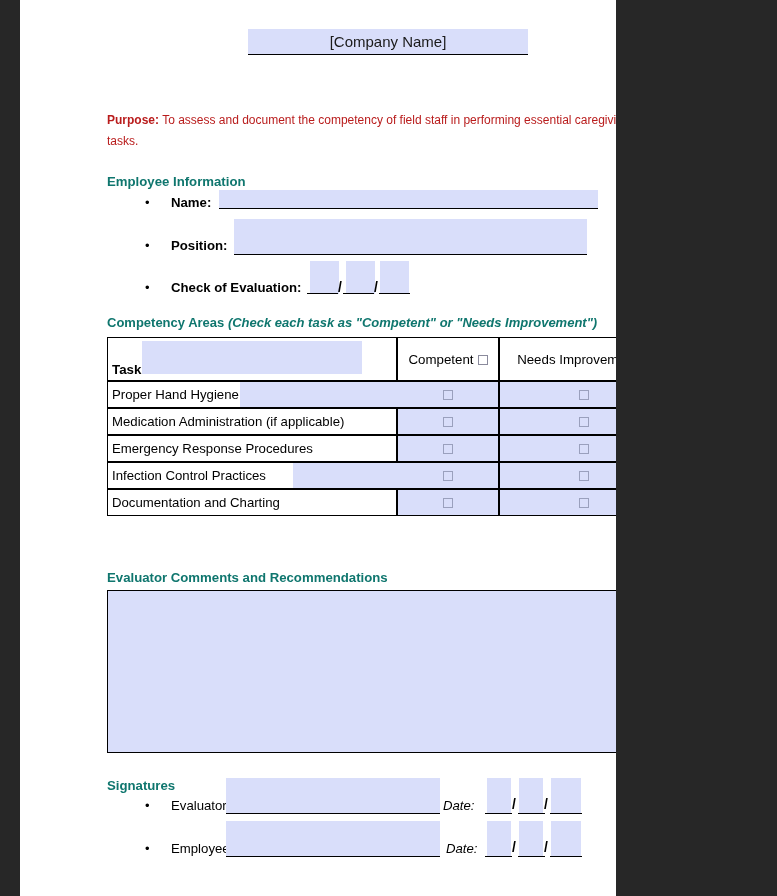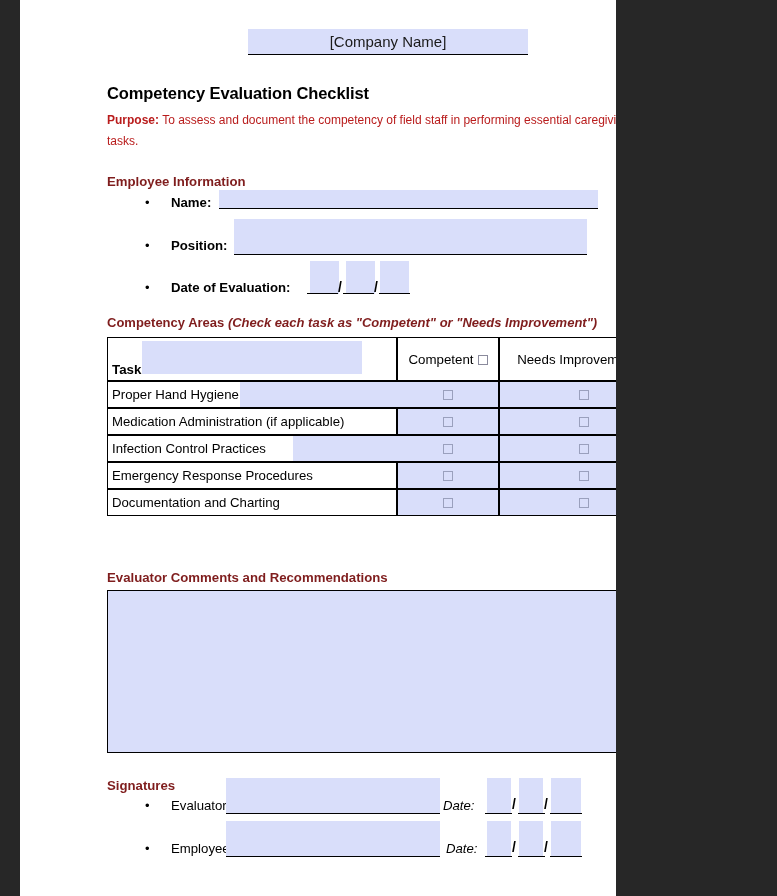--- a/index.html
+++ b/index.html
@@ -71,21 +71,21 @@
     font-size: 12px;
     line-height: 21px;
     color: #b91c1c;
   }
   .purpose b { font-weight: bold; }
 
   .section-head {
     position: absolute;
     font-size: 13.2px;
     font-weight: bold;
-    color: #7f1d1d;
+    color: #0f766e;
   }
   #emp-info-head { left: 87px; top: 174px; }
   #comp-areas-head { left: 87px; top: 315px; font-size: 13px; white-space: nowrap; }
   #comp-areas-head i { font-style: italic; font-weight: bold; }
   #comments-head { left: 87px; top: 570px; }
   #signatures-head { left: 87px; top: 778px; }
 
   
   .form-row {
     position: absolute;
@@ -253,21 +253,20 @@
 <body>
 
 <div id="page">
 <div id="page-inner">
 
   <div class="company-wrap">
     <div class="company-box">[Company Name]</div>
     <div class="company-underline"></div>
   </div>
 
-  <div class="doc-title">Competency Evaluation Checklist</div>
 
   <div class="purpose">
     <b>Purpose:</b><span> To assess and document the competency of field staff in performing essential caregiving tasks.</span>
   </div>
 
   <div class="section-head" id="emp-info-head">Employee Information</div>
 
   <div class="form-row" style="left:125px; top:194px;">
     <span class="bullet">•</span>
     <span class="form-label">Name:</span>
@@ -277,21 +276,21 @@
 
   <div class="form-row" style="left:125px; top:237px;">
     <span class="bullet">•</span>
     <span class="form-label">Position:</span>
   </div>
   <div class="fill" style="left:214px; top:219px; width:353px; height:36px;"></div>
   <div class="rule" style="left:214px; top:219px; width:353px; height:36px;"></div>
 
   <div class="form-row" style="left:125px; top:279px;">
     <span class="bullet">•</span>
-    <span class="form-label">Date of Evaluation:</span>
+    <span class="form-label">Check of Evaluation:</span>
   </div>
 
   <div class="fill" style="left:290px; top:261px; width:29px; height:33px;"></div>
   <div class="rule" style="left:287px; top:261px; width:31px; height:33px;"></div>
   <div class="slash" style="left:318px; top:280px;">/</div>
 
   <div class="fill" style="left:326px; top:261px; width:29px; height:33px;"></div>
   <div class="rule" style="left:323px; top:261px; width:31px; height:33px;"></div>
   <div class="slash" style="left:354px; top:280px;">/</div>
 
@@ -336,33 +335,33 @@
         </td>
         <td class="td-check">
           <span class="cbox"></span>
         </td>
         <td class="td-check">
           <span class="cbox"></span>
         </td>
       </tr>
       <tr>
         <td class="td-task">
+          <span class="tasktext">Emergency Response Procedures</span>
+        </td>
+        <td class="td-check">
+          <span class="cbox"></span>
+        </td>
+        <td class="td-check">
+          <span class="cbox"></span>
+        </td>
+      </tr>
+      <tr>
+        <td class="td-task">
           <span class="taskfill" style="left:185px; width:105px;"></span>
           <span class="tasktext">Infection Control Practices</span>
-        </td>
-        <td class="td-check">
-          <span class="cbox"></span>
-        </td>
-        <td class="td-check">
-          <span class="cbox"></span>
-        </td>
-      </tr>
-      <tr>
-        <td class="td-task">
-          <span class="tasktext">Emergency Response Procedures</span>
         </td>
         <td class="td-check">
           <span class="cbox"></span>
         </td>
         <td class="td-check">
           <span class="cbox"></span>
         </td>
       </tr>
       <tr>
         <td class="td-task">

